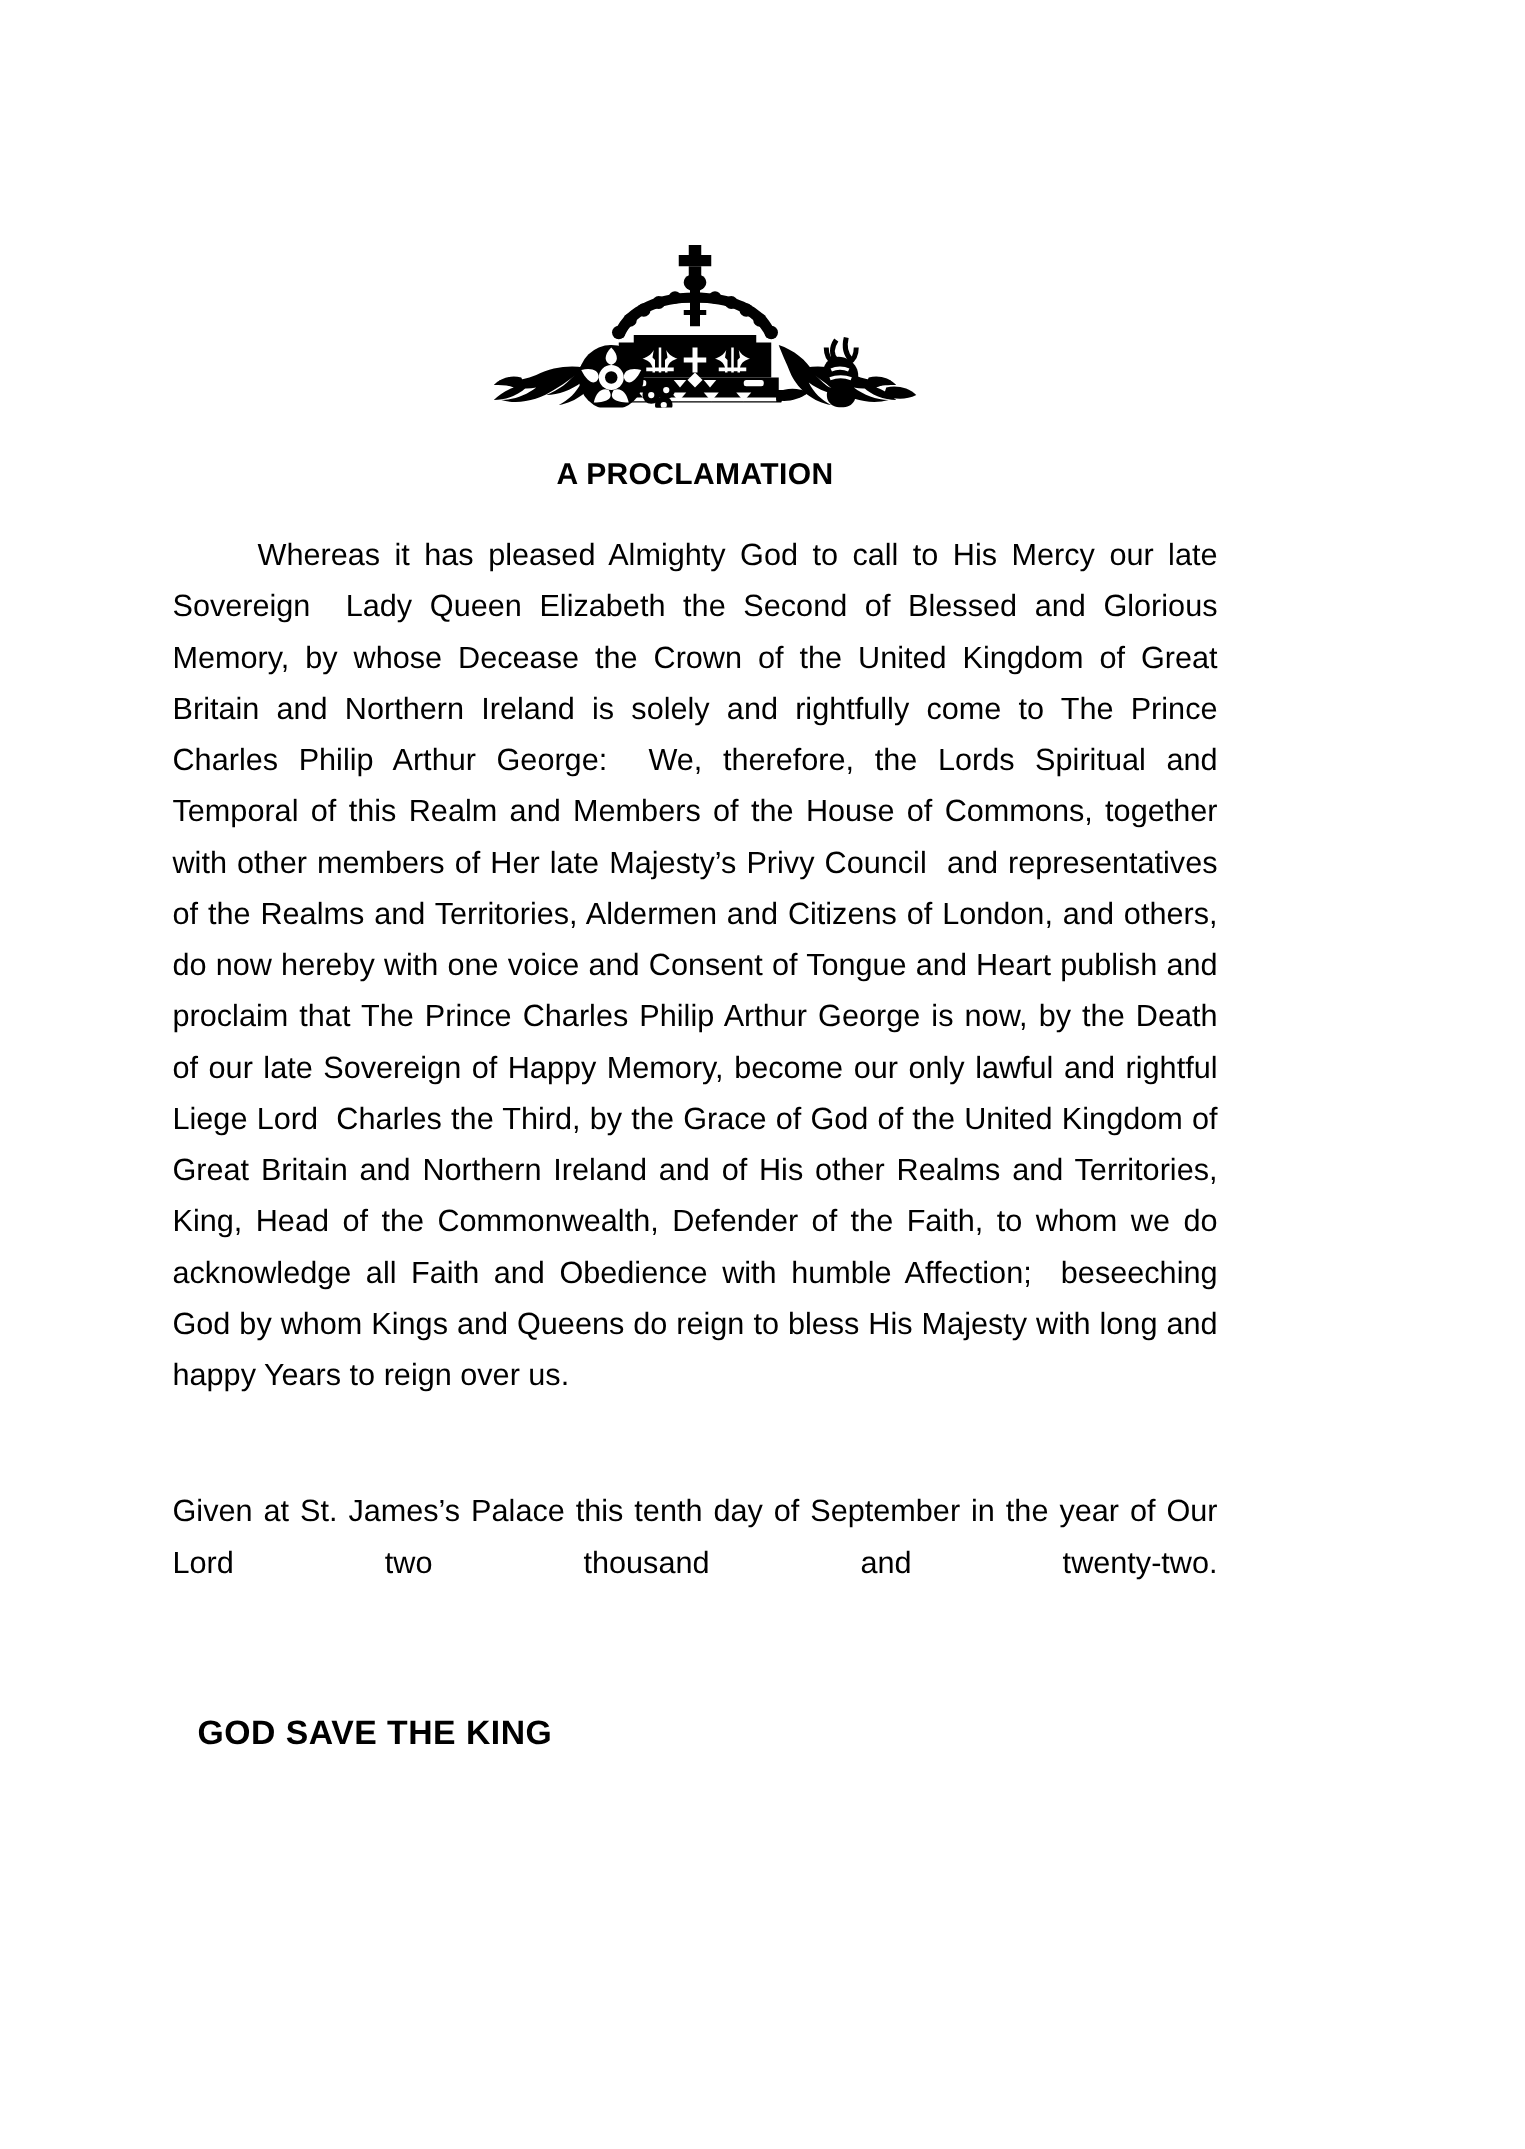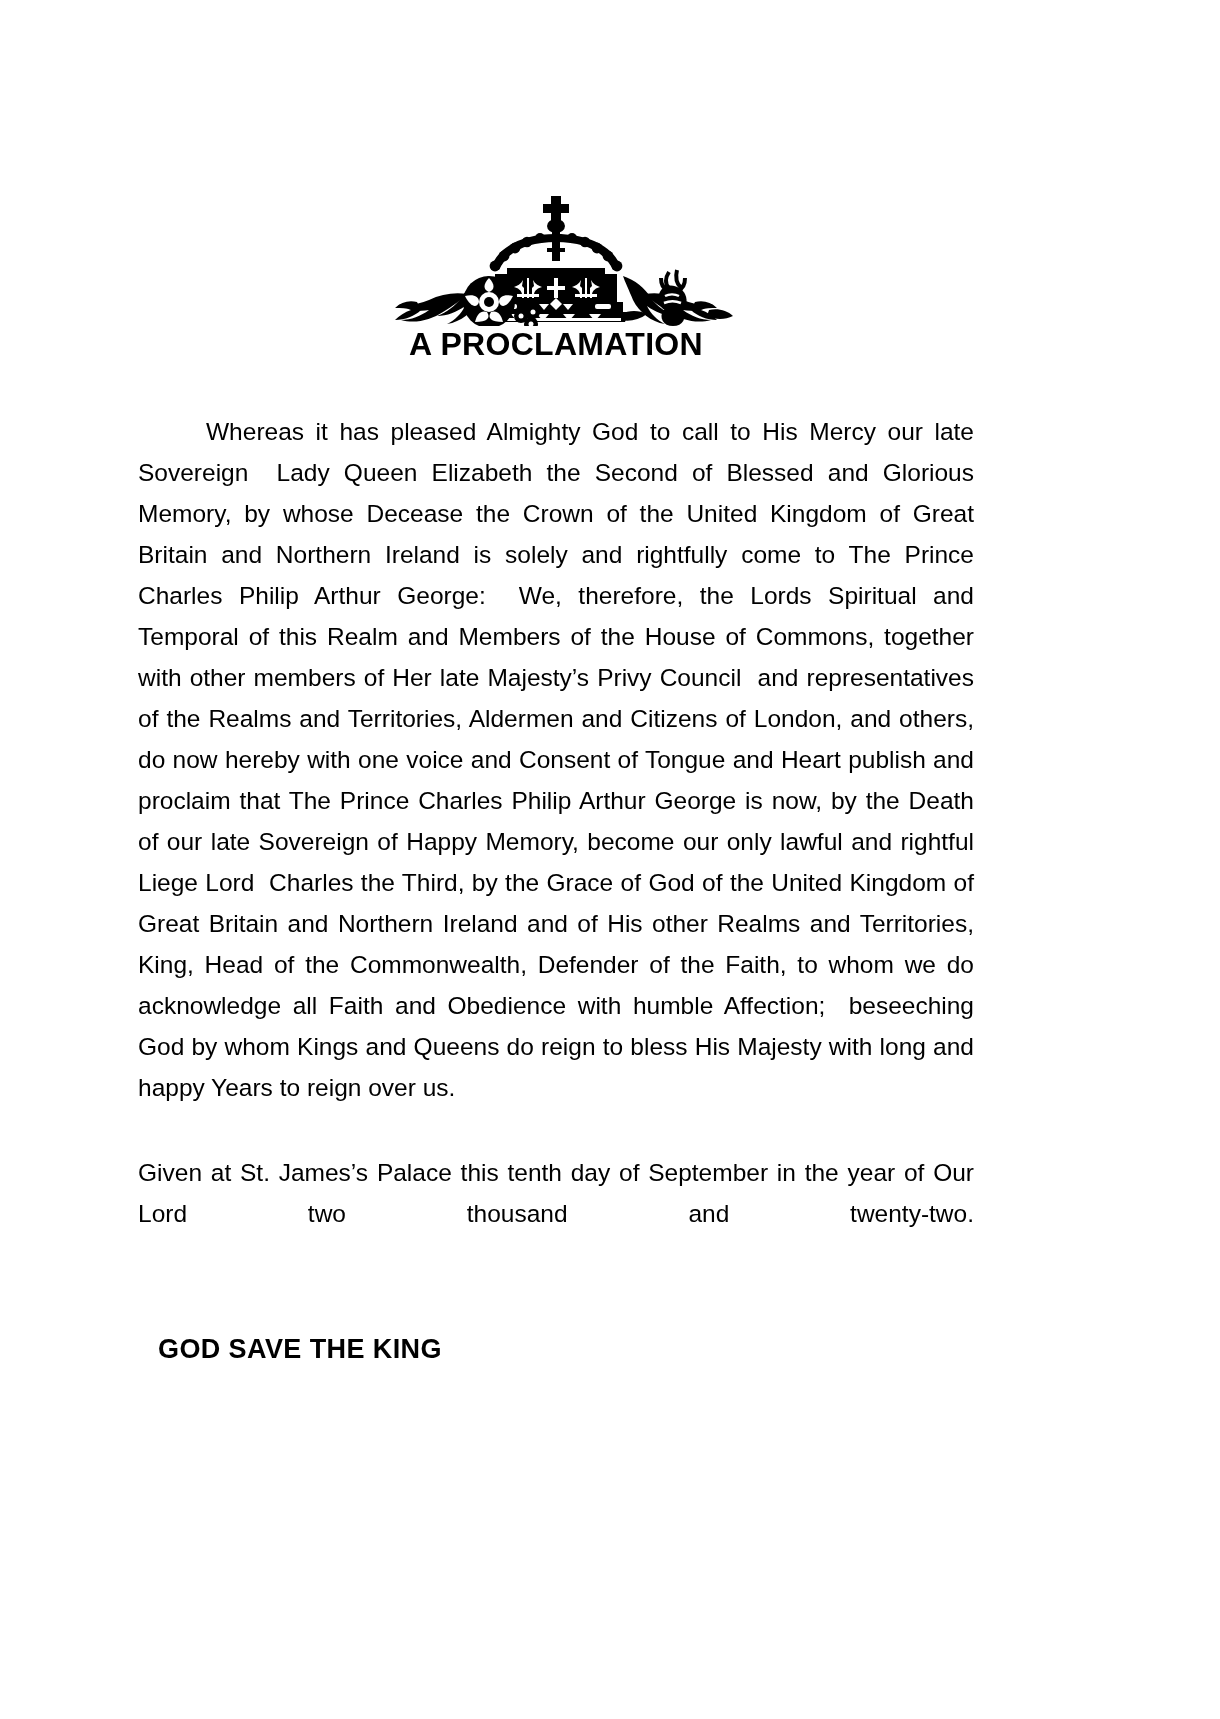--- a/index.html
+++ b/index.html
@@ -27,38 +27,39 @@
     margin-top: 186px;
     height: 140px;
     display: flex;
     align-items: flex-end;
     justify-content: center;
   }
   .crest svg {
     display: block;
   }
   .doc-title {
+    margin-top: 40px;
     text-align: center;
-    font-size: 32px;
+    font-size: 24px;
     font-weight: bold;
     letter-spacing: 0.3px;
   }
   .body-para {
-    margin-top: 48px;
+    margin-top: 30px;
     font-size: 24.5px;
     line-height: 41px;
     text-align: justify;
     text-justify: inter-word;
     white-space: pre-wrap;
   }
   .body-para.indented {
     text-indent: 68px;
   }
   .given-para {
-    margin-top: 44px;
+    margin-top: 68px;
     font-size: 24.5px;
     line-height: 41px;
     text-align: justify;
     text-justify: inter-word;
     white-space: pre-wrap;
   }
   .given-para:after {
     content: "";
     display: inline-block;
     width: 100%;

